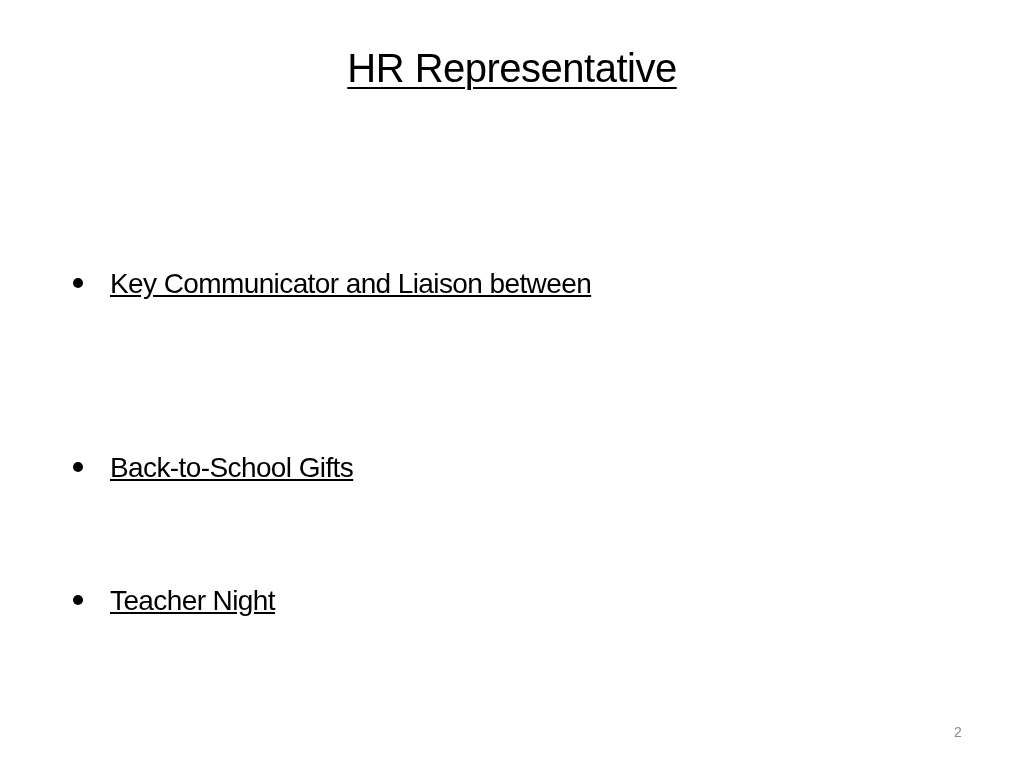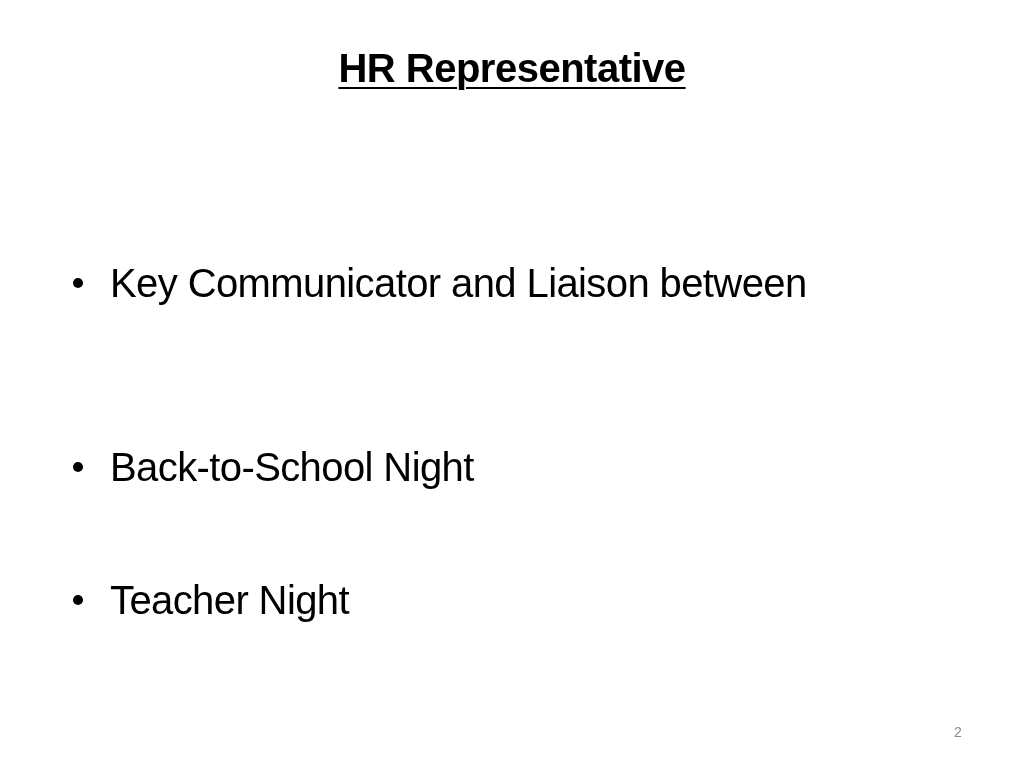--- a/index.html
+++ b/index.html
@@ -23,21 +23,21 @@
       background: #ffffff;
     }
     .title {
       position: absolute;
       left: 0;
       top: 40px;
       width: 1024px;
       text-align: center;
       font-size: 40px;
       line-height: 56px;
-      font-weight: bold;
+      font-weight: normal;
       margin: 0;
     }
     .title span {
       display: block;
       text-decoration: underline;
       text-decoration-thickness: 2px;
       text-underline-offset: 5px;
       letter-spacing: -0.5px;
     }
     .bullets {
@@ -45,23 +45,24 @@
       left: 70px;
       top: 256px;
       width: 880px;
       margin: 0;
       padding: 0;
       list-style: none;
     }
     .bullet {
       position: relative;
       padding-left: 40px;
-      font-size: 40px;
+      font-size: 28px;
       line-height: 55px;
       letter-spacing: -0.6px;
+      text-decoration: underline;
     }
     .bullet .dot {
       position: absolute;
       left: 3px;
       top: 22px;
       width: 10px;
       height: 10px;
       border-radius: 50%;
       background: #000000;
     }
@@ -86,21 +87,21 @@
     <span>HR Representative</span>
   </h1>
 
   <ul class="bullets">
     <li class="bullet bullet-1">
       <span class="dot"></span>
       <div>Key Communicator and Liaison between</div>
     </li>
     <li class="bullet bullet-2">
       <span class="dot"></span>
-      <div>Back-to-School Night</div>
+      <div>Back-to-School Gifts</div>
     </li>
     <li class="bullet bullet-3">
       <span class="dot"></span>
       <div>Teacher Night</div>
     </li>
   </ul>
 
   <div class="page-number">2</div>
 </div>
 

